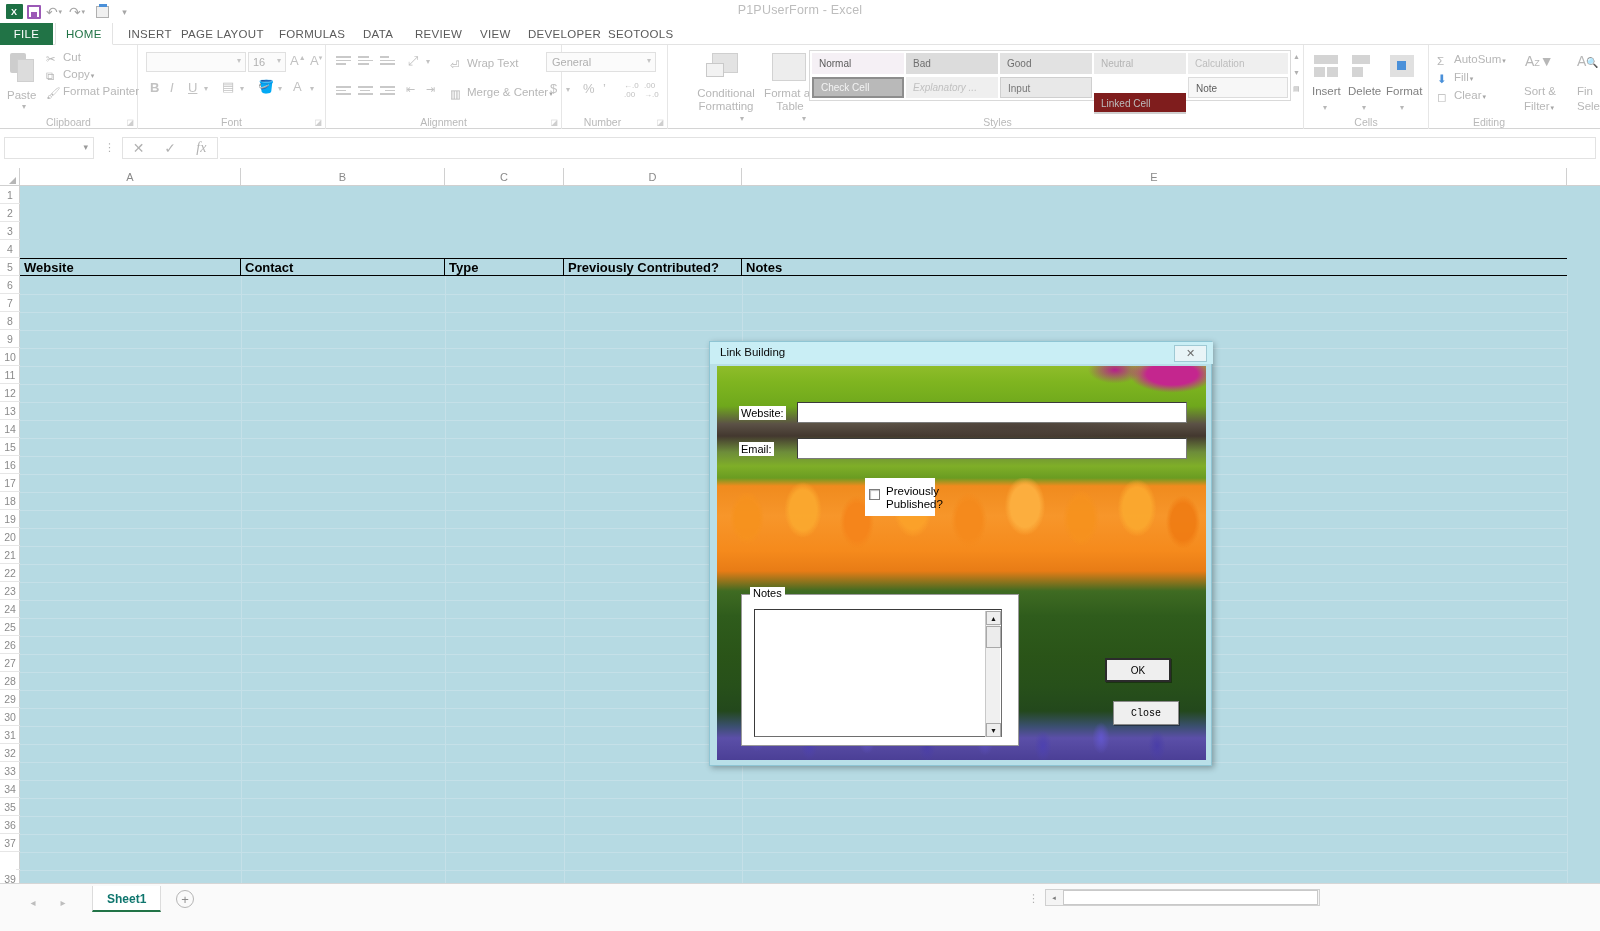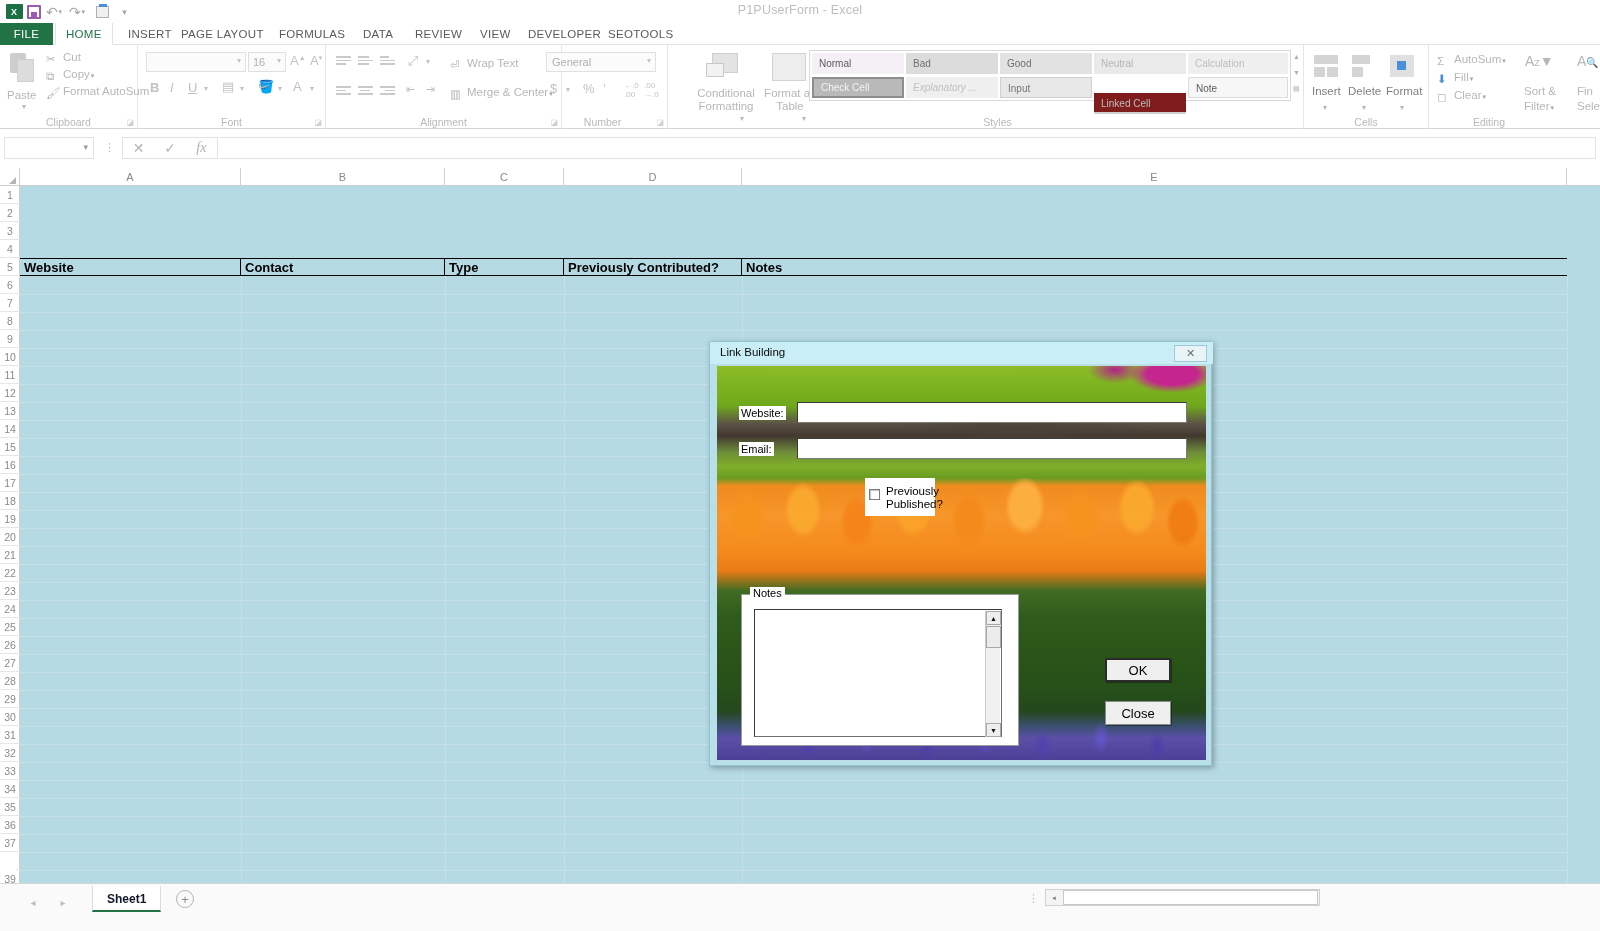--- a/index.html
+++ b/index.html
@@ -176,30 +176,30 @@
                background:#ffffff; border:1px solid #6e6e6e; border-top-color:#3a3a3a; border-left-color:#3a3a3a; }
   #notes-sb { position:absolute; right:1px; top:1px; width:15px; height:126px; background:#f0f0f0;
               border-left:1px solid #c9c9c9; }
   .sbtn { position:absolute; left:0; width:15px; height:14px; background:#eeeeee; border:1px solid #a9a9a9;
           display:flex; align-items:center; justify-content:center; font-size:7px; color:#111; }
   #sb-thumb { position:absolute; left:0; top:15px; width:15px; height:22px; background:#ececec;
               border:1px solid #a9a9a9; }
 
   .vbtn { position:absolute; width:66px; height:24px; background:#efefef; border:1px solid #8a8a8a;
           box-shadow:1px 1px 0 rgba(0,0,0,.35); display:flex; align-items:center; justify-content:center;
-          font-size:13px; color:#000; }
+          font-size:10px; color:#000; }
   .vbtn.default { border:2px solid #2b2b2b; }
 
   
   #bottombar { position:absolute; left:0; top:883px; width:1600px; height:48px; background:#fafafa;
                border-top:1px solid #d6d6d6; }
   #navarrows { position:absolute; left:18px; top:9px; width:60px; height:18px; display:flex;
                align-items:center; justify-content:space-around; font-size:10px; color:#bdbdbd; }
   #sheettab { position:absolute; left:92px; top:2px; height:26px; padding:0 14px; line-height:26px;
-              font-size:12px; font-weight:bold; color:#0f172a; background:#fff;
+              font-size:12px; font-weight:bold; color:#0f766e; background:#fff;
               border-left:1px solid #dcdcdc; border-right:1px solid #dcdcdc; border-bottom:2px solid #217346; }
   #addsheet { position:absolute; left:176px; top:6px; width:18px; height:18px; border:1px solid #b5b5b5;
               border-radius:50%; color:#8e8e8e; font-size:13px; display:flex; align-items:center;
               justify-content:center; }
   #sb-grip { position:absolute; left:1028px; top:8px; font-size:11px; color:#b0b0b0; }
   #hscroll { position:absolute; left:1045px; top:5px; width:275px; height:17px; background:#f4f4f4;
              border:1px solid #d0d0d0; }
   #hs-left { position:absolute; left:0; top:0; width:16px; height:15px; background:#f4f4f4;
              display:flex; align-items:center; justify-content:center; font-size:7px; color:#7a7a7a; }
   #hs-thumb { position:absolute; left:17px; top:0; width:255px; height:15px; background:#ffffff;
@@ -251,21 +251,21 @@
 
   <div class="grp" style="left:0; width:138px;">
     <div class="clip-icon">
         <div class="cb"></div>
         <div class="pg"></div>
       </div>
     <div class="rb-item" style="left:7px; top:44px;">Paste</div>
     <div class="rb-item" style="left:22px; top:57px; font-size:8px;">▾</div>
     <div class="rb-item" style="left:46px; top:6px;"><span class="mini">✂</span><span>Cut</span></div>
     <div class="rb-item" style="left:46px; top:23px;"><span class="mini">⧉</span><span>Copy</span><span class="tiny-caret">▾</span></div>
-    <div class="rb-item" style="left:46px; top:40px;"><span class="mini">🖌</span><span>Format AutoSum</span></div>
+    <div class="rb-item" style="left:46px; top:40px;"><span class="mini">🖌</span><span>Format Painter</span></div>
     <div class="grp-label">Clipboard</div>
     <div class="dlg-launch">◪</div>
   </div>
 
   <div class="grp" style="left:138px; width:188px;">
     <div class="ctrl-box" style="left:8px; top:7px; width:100px; height:20px;">
       <span class="cap">▾</span>
     </div>
     <div class="ctrl-box" style="left:110px; top:7px; width:38px; height:20px;">
       <span style="position:absolute;left:4px;top:3px;font-size:11px;color:#b0b0b0;">16</span>
@@ -559,21 +559,21 @@
         <span style="position:absolute;left:3px;top:2px;font-size:11px;color:#000;"></span>
         <div id="notes-sb">
           <div class="sbtn" style="top:0;">▲</div>
           <div id="sb-thumb"></div>
           <div class="sbtn" style="bottom:0;">▼</div>
         </div>
       </div>
     </div>
 
     <div class="vbtn default" style="left:388px; top:292px;">OK</div>
-    <div class="vbtn" style="left:388px; top:335px;">Close</div>
+    <div class="vbtn" style="left:396px; top:335px;font-family:Liberation Mono, monospace;">Close</div>
   </div>
 </div>
 
 <div id="bottombar">
   <div id="navarrows">
     <span>◂</span>
     <span>▸</span>
   </div>
   <div id="sheettab">Sheet1</div>
   <div id="addsheet">+</div>

